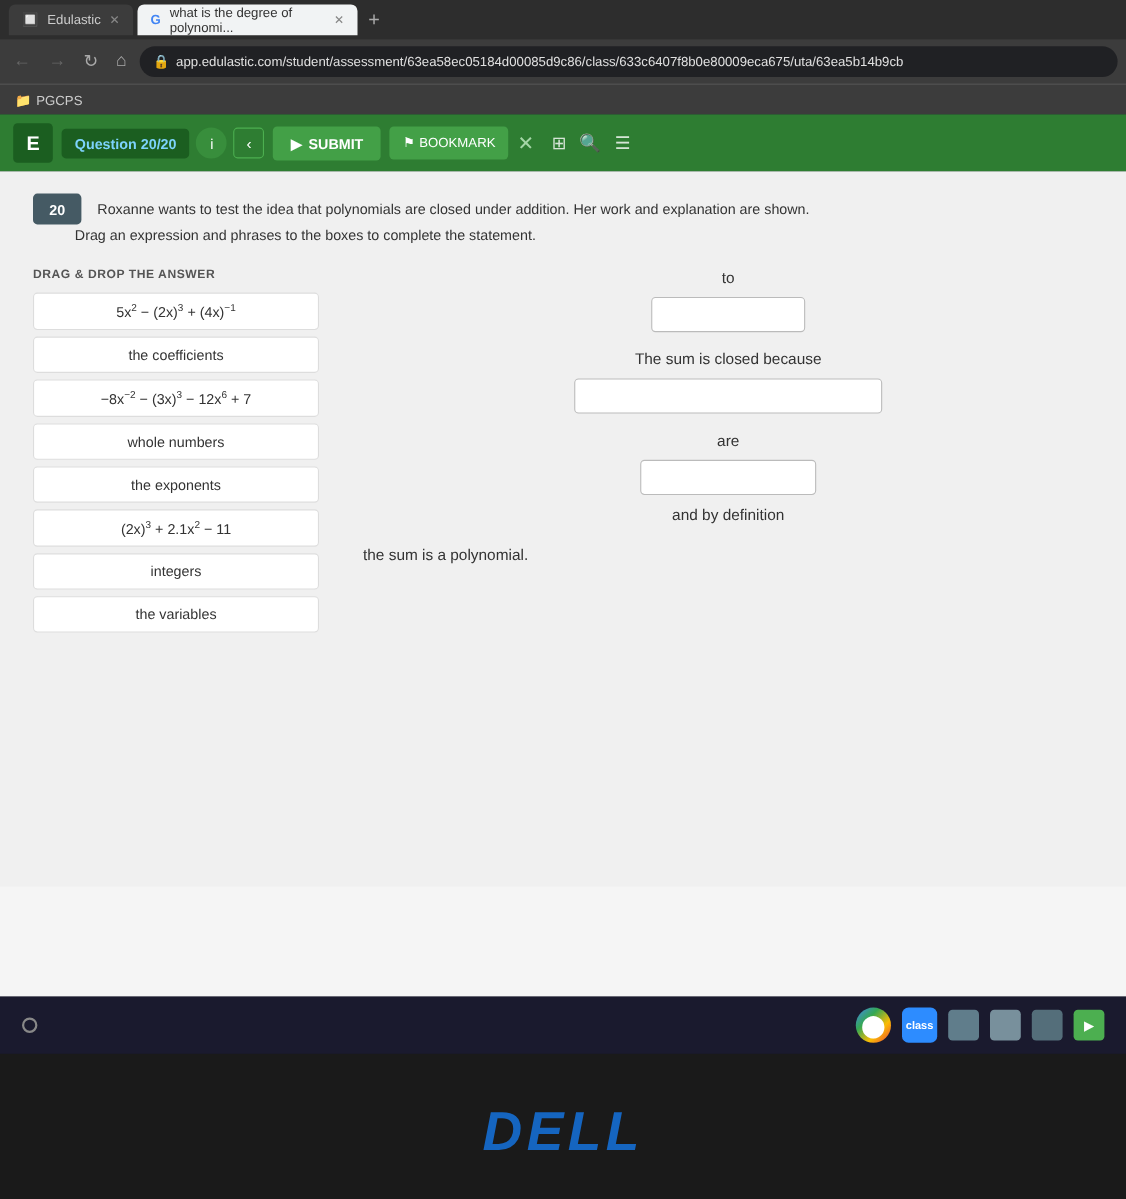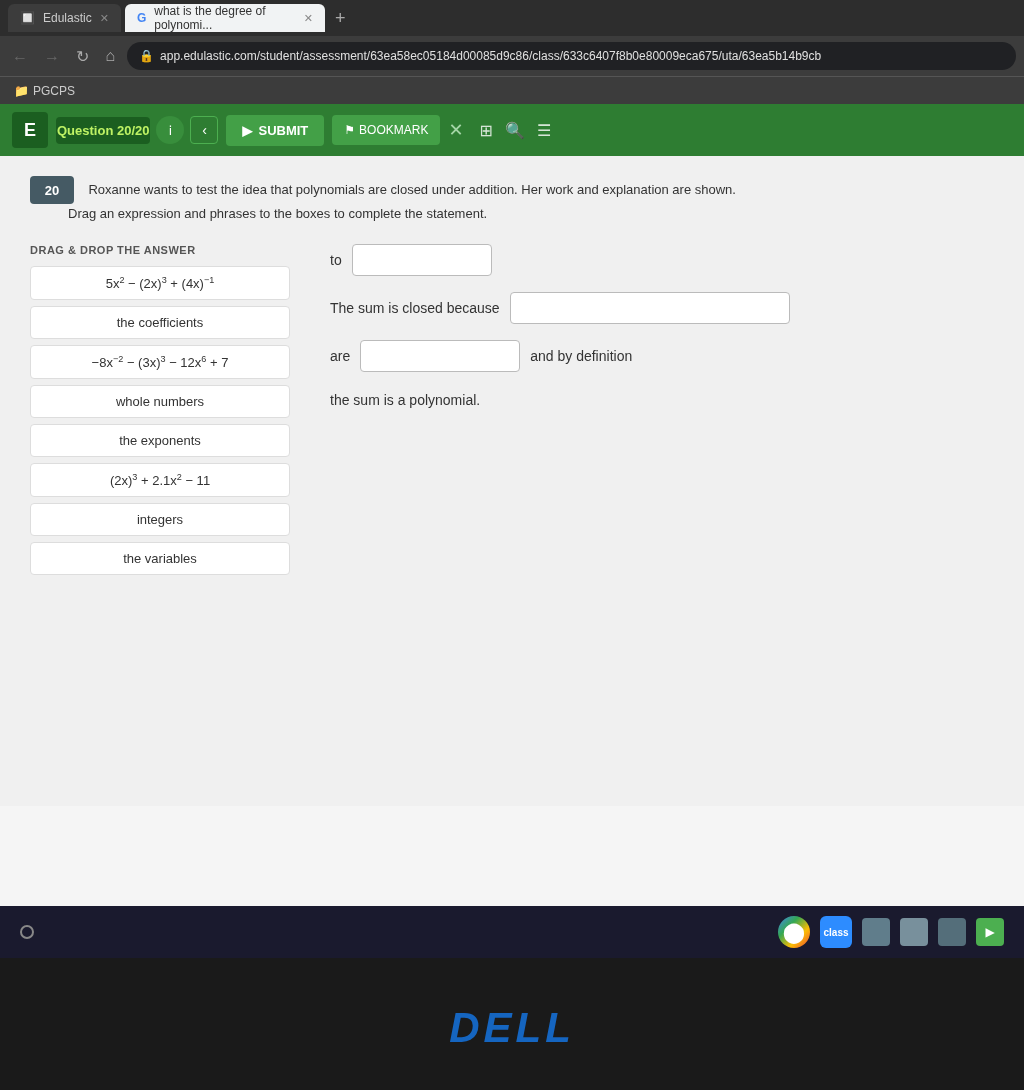--- a/index.html
+++ b/index.html
@@ -128,22 +128,22 @@
     }
 
     .question-info {
       display: flex;
       align-items: center;
       gap: 6px;
     }
 
     .question-label {
       background: #1b5e20;
-      color: #bef264;
-      padding: 6px 1px;
+      color: #7dd3fc;
+      padding: 6px 12px;
       border-radius: 4px;
       font-size: 13px;
       font-weight: bold;
     }
 
     .info-btn {
       background: #388e3c;
       color: white;
       border: none;
       border-radius: 50%;
@@ -305,20 +305,21 @@
       font-weight: bold;
       margin-bottom: 16px;
     }
 
     .drop-row {
       display: flex;
       align-items: center;
       gap: 10px;
       margin-bottom: 16px;
       flex-wrap: wrap;
+      flex-direction: column;
     }
 
     .drop-zone {
       border: 1px solid #bbb;
       background: white;
       min-width: 140px;
       height: 32px;
       border-radius: 4px;
       display: inline-block;
     }
@@ -393,21 +394,21 @@
     
     .dell-area {
       background: #1a1a1a;
       height: 140px;
       display: flex;
       align-items: center;
       justify-content: center;
     }
 
     .dell-logo {
-      font-size: 42px;
+      font-size: 50px;
       font-weight: bold;
       color: #1565c0;
       font-style: italic;
       letter-spacing: 4px;
       text-align: center;
     }
 
     sup { font-size: 0.7em; vertical-align: super; }
   </style>
 </head>

